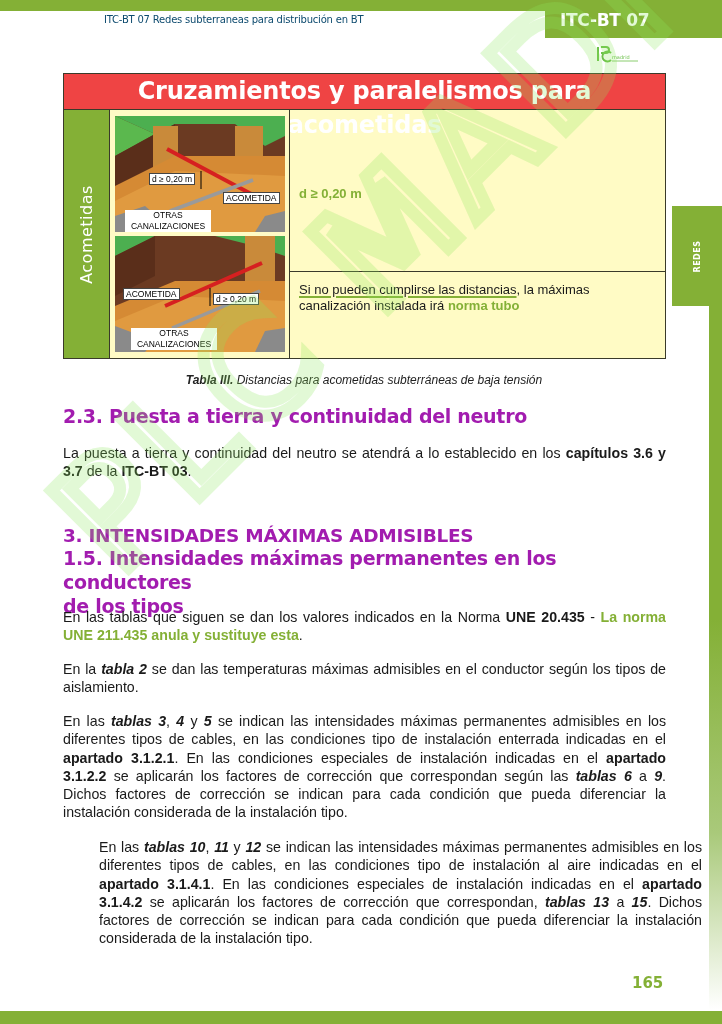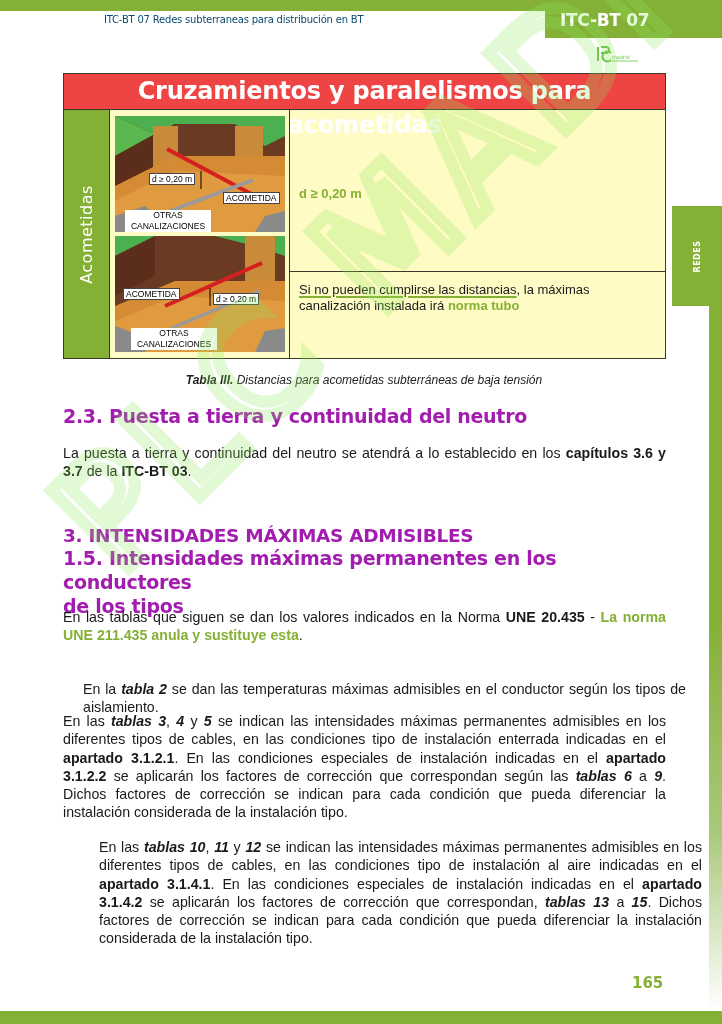--- a/index.html
+++ b/index.html
@@ -141,21 +141,21 @@
 
 <div class="h2" style="top:546px; font-size:19px; line-height:24px; width:610px;">
   <div>1.5. Intensidades máximas permanentes en los conductores</div>
   <div>de los tipos</div>
 </div>
 
 <div class="para" style="top:608px;">
   <span>En las tablas que siguen se dan los valores indicados en la Norma </span><b>UNE 20.435</b><span> - </span><b class="green">La norma UNE 211.435 anula y sustituye esta</b><span>.</span>
 </div>
 
-<div class="para" style="top:680px;margin-left:20px;">
+<div class="para" style="top:660px;">
   <span>En la </span><b><i>tabla 2</i></b><span> se dan las temperaturas máximas admisibles en el conductor según los tipos de aislamiento.</span>
 </div>
 
 <div class="para" style="top:712px;">
   <span>En las </span><b><i>tablas 3</i></b><span>, </span><b><i>4</i></b><span> y </span><b><i>5</i></b><span> se indican las intensidades máximas permanentes admisibles en los diferentes tipos de cables, en las condiciones tipo de instalación enterrada indicadas en el </span><b>apartado 3.1.2.1</b><span>. En las condiciones especiales de instalación indicadas en el </span><b>apartado 3.1.2.2</b><span> se aplicarán los factores de corrección que correspondan según las </span><b><i>tablas 6</i></b><span> a </span><b><i>9</i></b><span>. Dichos factores de corrección se indican para cada condición que pueda diferenciar la instalación considerada de la instalación tipo.</span>
 </div>
 
 <div class="para" style="top:838px;margin-left:36px;">
   <span>En las </span><b><i>tablas 10</i></b><span>, </span><b><i>11</i></b><span> y </span><b><i>12</i></b><span> se indican las intensidades máximas permanentes admisibles en los diferentes tipos de cables, en las condiciones tipo de instalación al aire indicadas en el </span><b>apartado 3.1.4.1</b><span>. En las condiciones especiales de instalación indicadas en el </span><b>apartado 3.1.4.2</b><span> se aplicarán los factores de corrección que correspondan, </span><b><i>tablas 13</i></b><span> a </span><b><i>15</i></b><span>. Dichos factores de corrección se indican para cada condición que pueda diferenciar la instalación considerada de la instalación tipo.</span>
 </div>

